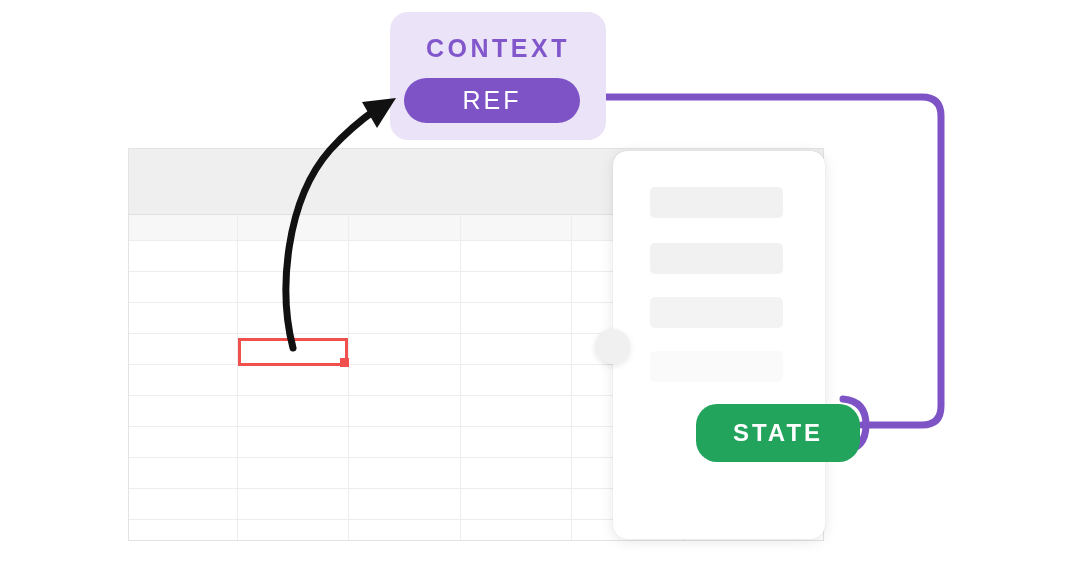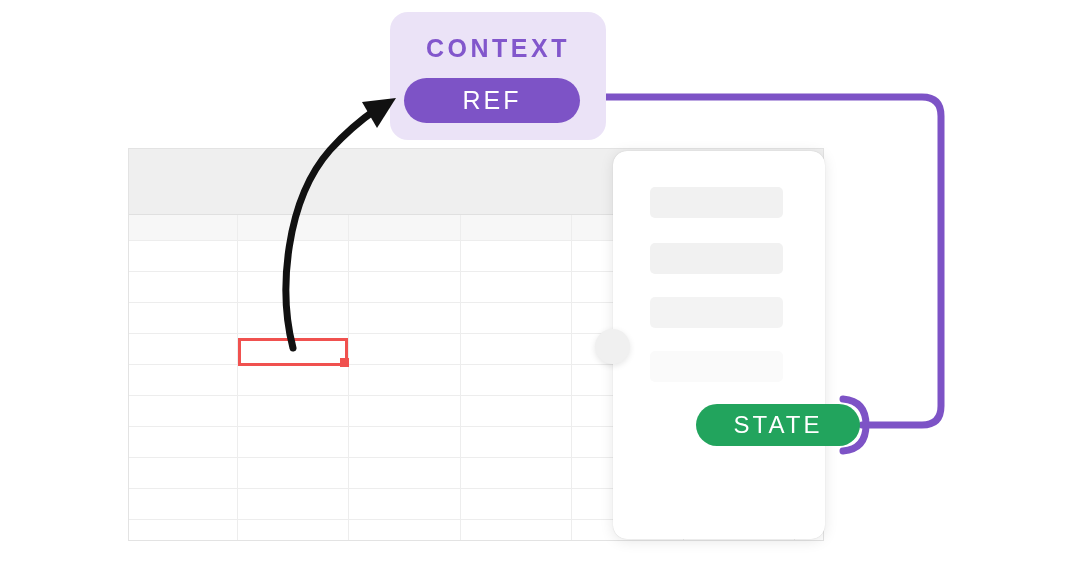--- a/index.html
+++ b/index.html
@@ -150,26 +150,26 @@
     align-items: center;
     justify-content: center;
   }
 
   
   #state-badge {
     position: absolute;
     left: 696px;
     top: 404px;
     width: 164px;
-    height: 42px;
+    height: 58px;
     background: #22a45d;
     border-radius: 21px;
     color: #ffffff;
     font-size: 24px;
-    font-weight: normal;
+    font-weight: bold;
     letter-spacing: 3px;
     display: flex;
     align-items: center;
     justify-content: center;
   }
 
   
   .svg-layer {
     position: absolute;
     left: 0; top: 0;

